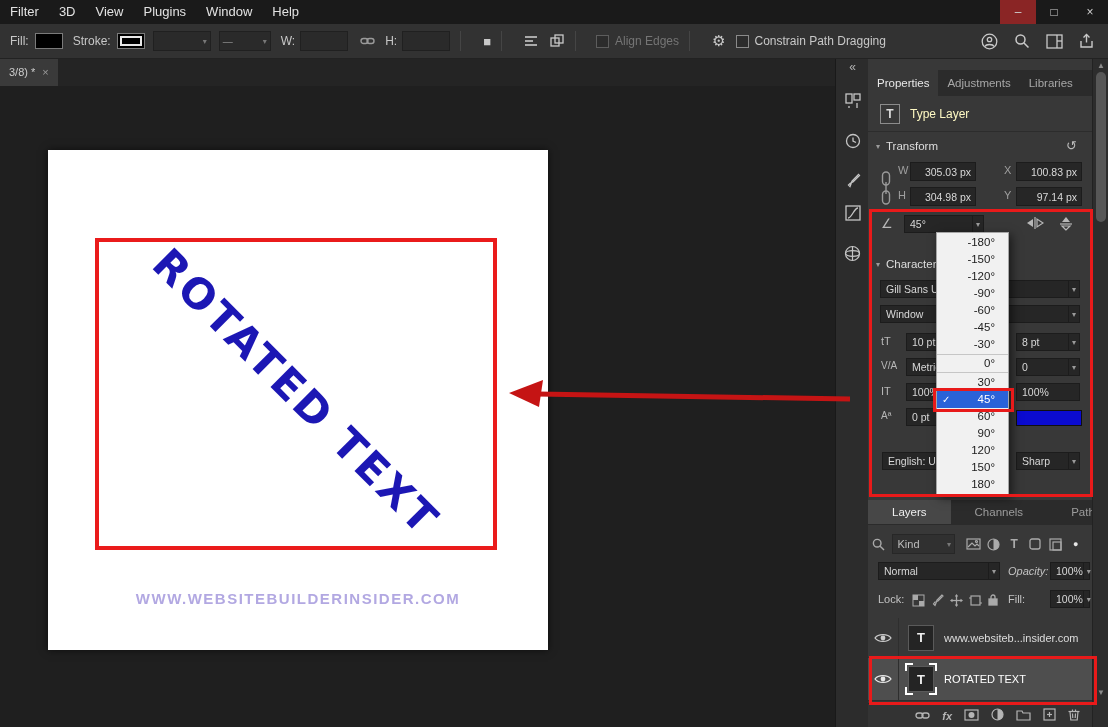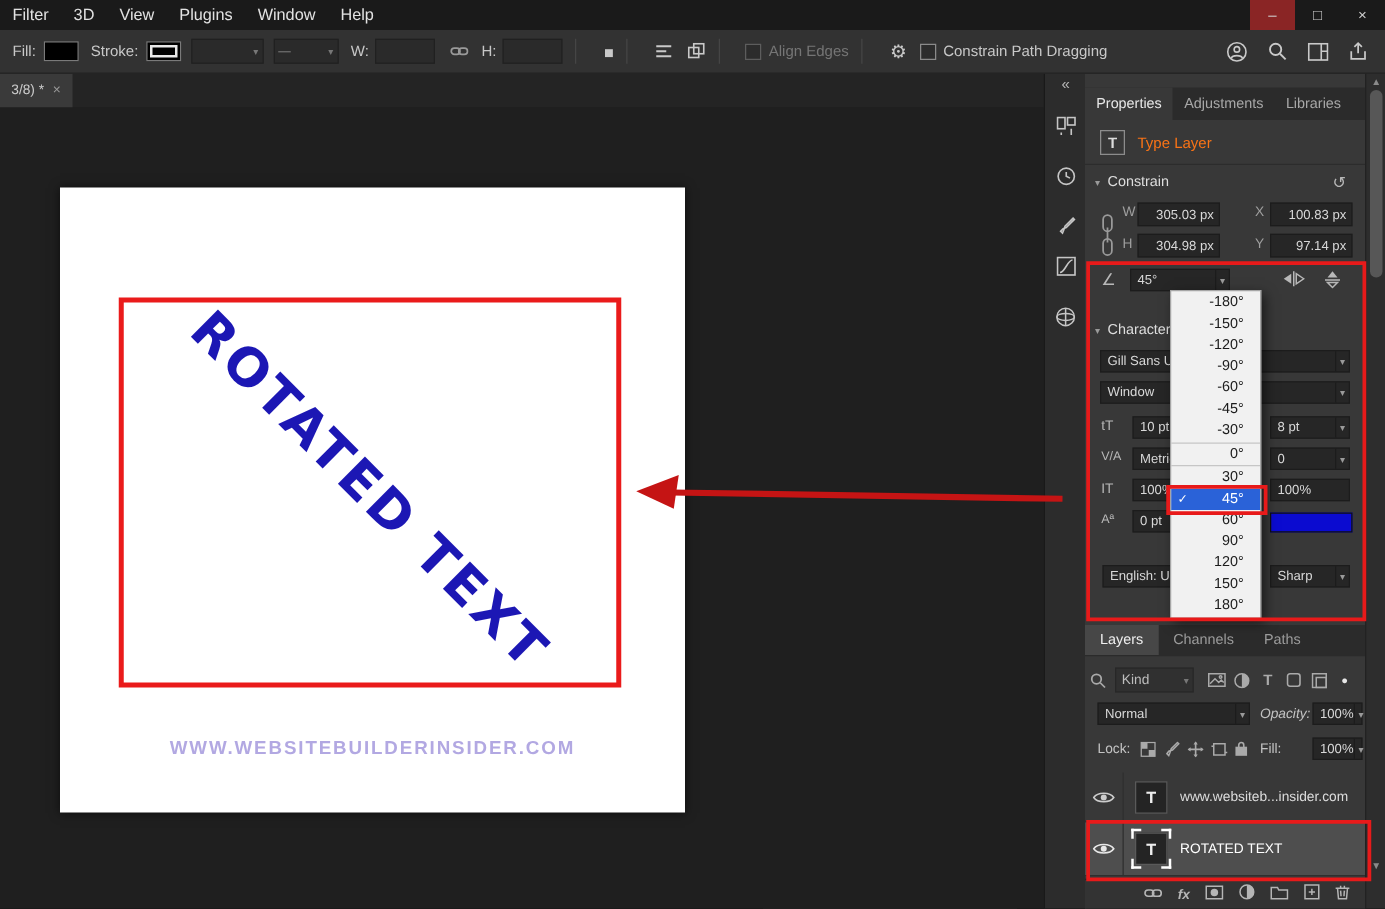--- a/index.html
+++ b/index.html
@@ -59,21 +59,21 @@
 
   
   .panel{left:868px;top:58px;width:224px;height:669px;background:#383838;color:#cfcfcf;}
   .ptabs{position:absolute;left:0;top:12px;width:224px;height:26px;background:#2b2b2b;display:flex;}
   .ptab{height:26px;display:flex;align-items:center;padding:0 9px;font-size:11.5px;color:#a8a8a8;}
   .ptab.active{background:#383838;color:#e8e8e8;}
   .typelayer-row{position:absolute;left:0;top:38px;width:224px;height:36px;border-bottom:1px solid #2c2c2c;
                  display:flex;align-items:center;gap:10px;padding-left:12px;box-sizing:border-box;}
   .t-box{width:18px;height:18px;border:1px solid #8c8c8c;display:flex;align-items:center;justify-content:center;
          color:#dcdcdc;font-size:12px;font-weight:bold;}
-  .typelayer-label{font-size:12px;color:#f97316;}
+  .typelayer-label{font-size:12px;color:#fef9c3;}
   .sec-header{position:absolute;font-size:11.5px;color:#dedede;display:flex;align-items:center;gap:6px;}
   .sec-chev{color:#9a9a9a;font-size:8px;}
   .plabel{position:absolute;color:#9f9f9f;font-size:11px;}
   .fieldbox{position:absolute;height:17px;background:#262626;border:1px solid #1c1c1c;color:#d8d8d8;
             font-size:10.5px;display:flex;align-items:center;justify-content:flex-end;padding:0 4px;}
   .ddbox{position:absolute;height:18px;background:#262626;border:1px solid #1c1c1c;color:#d8d8d8;
          font-size:10.5px;display:flex;align-items:center;padding:0 0 0 5px;box-sizing:border-box;}
   .ddbox .chev{margin-left:auto;border-left:1px solid #1c1c1c;height:100%;display:flex;align-items:center;
                padding:0 3px;color:#9a9a9a;font-size:8px;}
   .pp-icon{position:absolute;color:#b8b8b8;}
@@ -85,21 +85,21 @@
   .dd-item{height:17px;line-height:17px;font-size:11.5px;color:#1b1b1b;text-align:right;padding-right:13px;position:relative;}
   .dd-item.selected{background:#2a62d8;color:#ffffff;}
   .dd-item .check{position:absolute;left:5px;font-size:10px;}
   .dd-item.sep-top{border-top:1px solid #c6c6c6;margin-top:1px;}
   .dd-item.sep-bottom{border-bottom:1px solid #c6c6c6;margin-bottom:1px;}
 
   .redbox{position:absolute;border:3px solid #e81a1a;z-index:60;pointer-events:none;}
 
   
   .ltabs{position:absolute;left:0;top:442px;width:224px;height:25px;background:#2b2b2b;display:flex;}
-  .ltab{height:24px;display:flex;align-items:center;padding:0 12px;font-size:11.5px;color:#9c9c9c;}
+  .ltab{height:24px;display:flex;align-items:center;padding:0 24px;font-size:11.5px;color:#9c9c9c;}
   .ltab.active{background:#474747;color:#efefef;}
   .filter-row{position:absolute;left:0;top:473px;width:224px;height:26px;display:flex;align-items:center;}
   .kind-dd{width:58px;height:18px;background:#303030;border:1px solid #272727;color:#bdbdbd;font-size:11px;
            display:flex;align-items:center;padding-left:4px;margin-left:4px;}
   .kind-dd .chev{margin-left:auto;color:#777;font-size:8px;padding-right:3px;}
   .filt-icon{width:21px;display:flex;justify-content:center;color:#aaaaaa;}
   .blend-row{position:absolute;left:0;top:504px;width:224px;height:22px;}
   .lock-row{position:absolute;left:0;top:532px;width:224px;height:22px;}
   .small-label{position:absolute;color:#c3c3c3;font-size:11px;}
   .layer-row{position:absolute;left:0;width:224px;height:39px;border-bottom:1px solid #2f2f2f;
@@ -309,21 +309,21 @@
       <span class="ptab">Libraries</span>
     </div>
 
     <div class="typelayer-row">
       <span class="t-box">T</span>
       <span class="typelayer-label">Type Layer</span>
     </div>
 
     <div class="sec-header" style="left:8px;top:82px;">
       <span class="sec-chev">▾</span>
-      <span>Constrain</span>
+      <span>Transform</span>
     </div>
     <span class="pp-icon" style="left:198px;top:80px;font-size:13px">↺</span>
 
     <span class="pp-icon" style="left:12px;top:112px;">
       <svg width="12" height="36" viewBox="0 0 12 36">
           <g fill="none" stroke="#9a9a9a" stroke-width="1.4">
             <rect x="2.5" y="2" width="7" height="13" rx="3.5"></rect>
             <rect x="2.5" y="21" width="7" height="13" rx="3.5"></rect>
             <line x1="6" y1="12" x2="6" y2="24"></line>
           </g>

